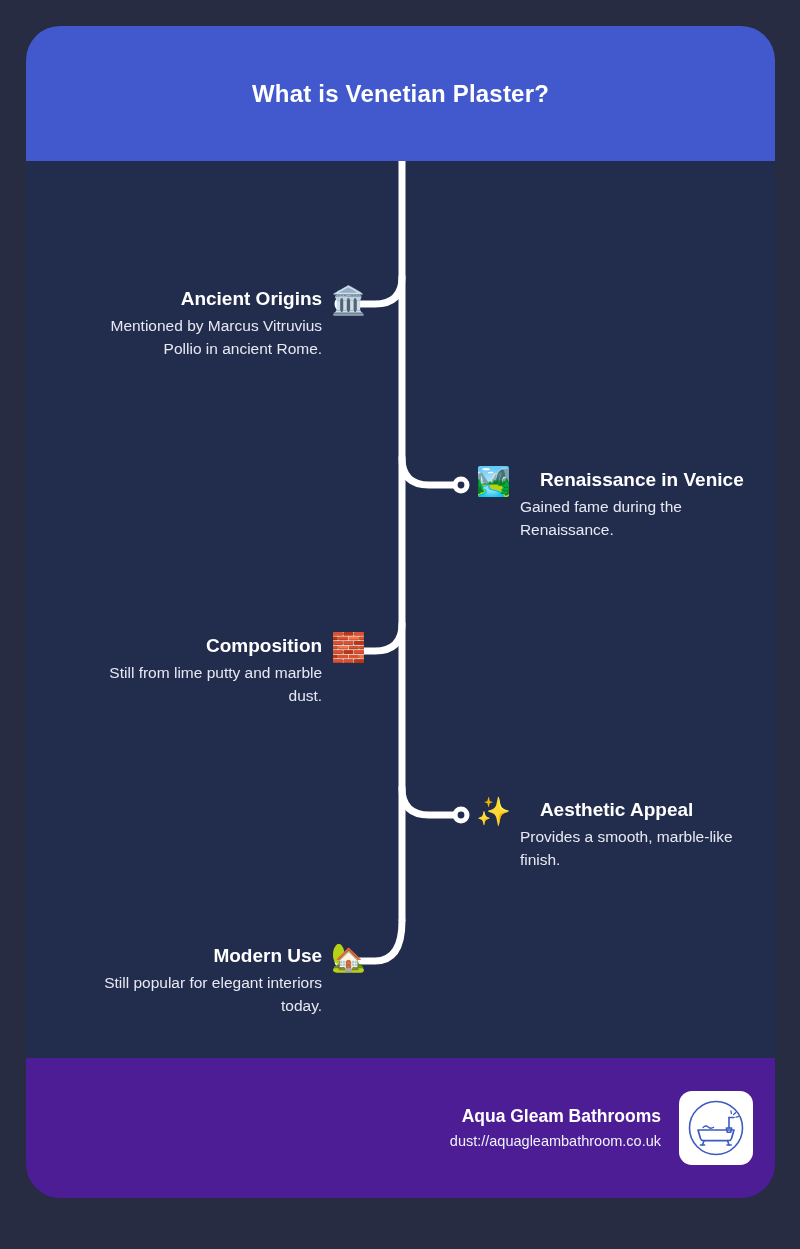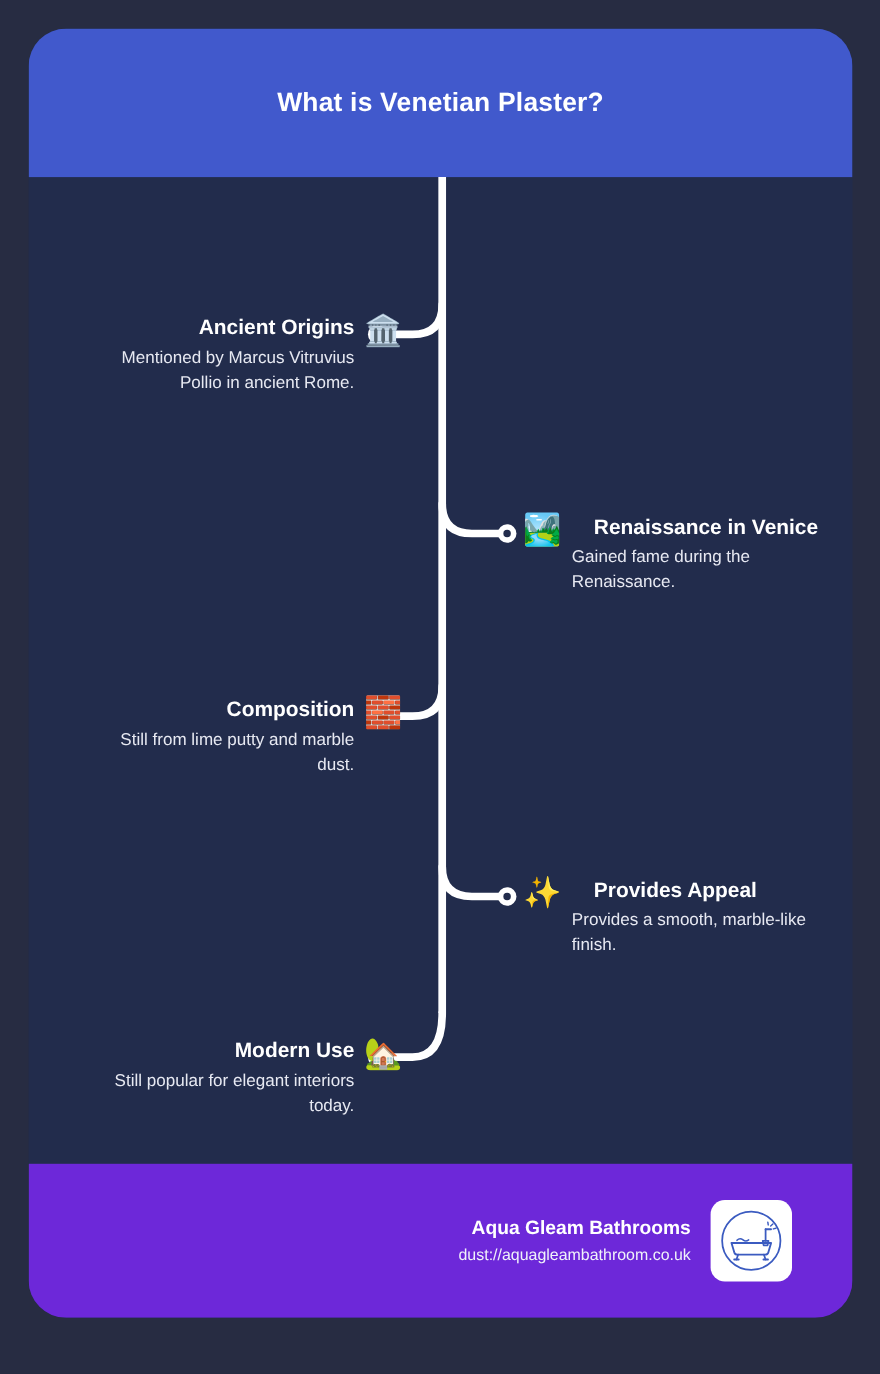--- a/index.html
+++ b/index.html
@@ -114,25 +114,25 @@
   .row.left  .item-icon { margin-left: 9px; }
   .row.right .item-icon { margin-right: 9px; }
 
   
   .footer {
     position: absolute;
     left: 0;
     top: 1032px;
     width: 749px;
     height: 140px;
-    background: #6d28d9;
+    background: #4c1d95;
     display: flex;
     align-items: center;
     justify-content: flex-end;
-    padding-right: 55px;
+    padding-right: 22px;
   }
 
   .footer-text {
     display: flex;
     flex-direction: column;
     align-items: flex-end;
     text-align: right;
     margin-right: 18px;
   }
 
@@ -218,21 +218,21 @@
         <div class="txt">
           <div class="item-title">Composition</div>
           <div class="item-desc">Still from lime putty and marble dust.</div>
         </div>
         <div class="item-icon">🧱</div>
       </div>
 
       <div class="row right" style="top:637px;">
         <div class="item-icon">✨</div>
         <div class="txt">
-          <div class="item-title">Provides Appeal</div>
+          <div class="item-title">Aesthetic Appeal</div>
           <div class="item-desc">Provides a smooth, marble-like finish.</div>
         </div>
       </div>
 
       <div class="row left" style="top:783px;">
         <div class="txt">
           <div class="item-title">Modern Use</div>
           <div class="item-desc">Still popular for elegant interiors today.</div>
         </div>
         <div class="item-icon">🏡</div>

